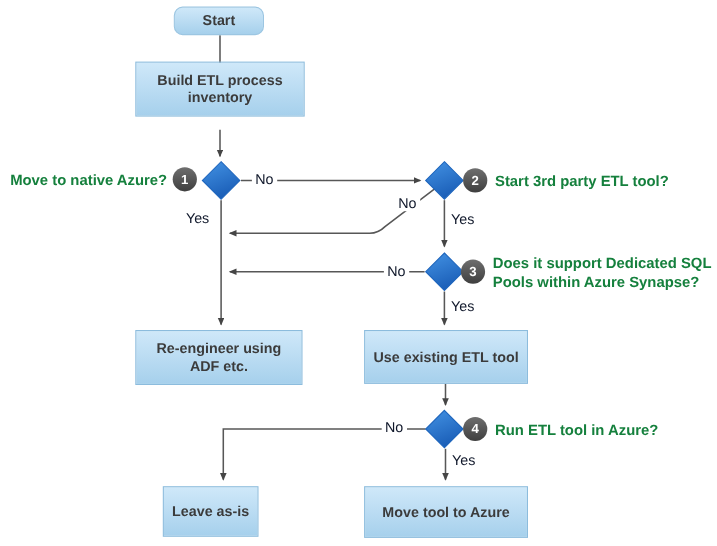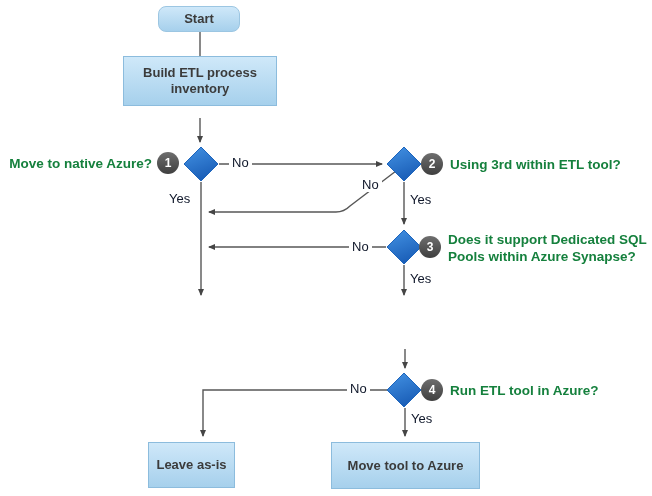--- a/index.html
+++ b/index.html
@@ -64,33 +64,35 @@
       <polygon points="404,147 421,164 404,181 387,164"></polygon>
       <polygon points="404,230 421,247 404,264 387,247"></polygon>
       <polygon points="404,373 421,390 404,407 387,390"></polygon>
     </g>
   </svg>
 
   <div class="node rounded" style="left:158px;top:6px;width:82px;height:26px;">Start</div>
 
   <div class="node" style="left:123px;top:56px;width:154px;height:50px;">Build ETL process inventory</div>
 
+  <div class="node" style="left:123px;top:300px;width:152px;height:50px;">Re-engineer using ADF etc.</div>
 
+  <div class="node" style="left:331px;top:300px;width:149px;height:49px;">Use existing ETL tool</div>
 
   <div class="node" style="left:148px;top:442px;width:87px;height:46px;">Leave as-is</div>
 
   <div class="node" style="left:331px;top:442px;width:149px;height:47px;">Move tool to Azure</div>
 
   <div class="badge" style="left:157px;top:152px;">1</div>
   <div class="badge" style="left:421px;top:153px;">2</div>
   <div class="badge" style="left:419px;top:236px;">3</div>
   <div class="badge" style="left:421px;top:379px;">4</div>
 
   <div class="question" style="left:8px;top:155px;width:144px;text-align:right;">Move to native Azure?</div>
-  <div class="question" style="left:450px;top:156px;width:195px;">Using 3rd within ETL tool?</div>
+  <div class="question" style="left:450px;top:156px;width:195px;">Start 3rd party ETL tool?</div>
   <div class="question" style="left:450px;top:382px;width:195px;">Run ETL tool in Azure?</div>
   <div class="question" style="left:448px;top:231px;width:205px;">Does it support Dedicated SQL Pools within Azure Synapse?</div>
 
   <div class="edge-label" style="left:229px;top:155px;">No</div>
   <div class="edge-label" style="left:166px;top:191px;">Yes</div>
   <div class="edge-label" style="left:359px;top:177px;">No</div>
   <div class="edge-label" style="left:407px;top:192px;">Yes</div>
   <div class="edge-label" style="left:349px;top:239px;">No</div>
   <div class="edge-label" style="left:407px;top:271px;">Yes</div>
   <div class="edge-label" style="left:347px;top:381px;">No</div>

